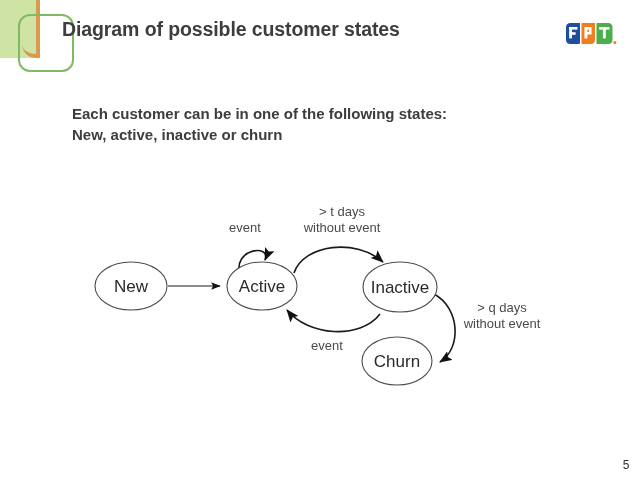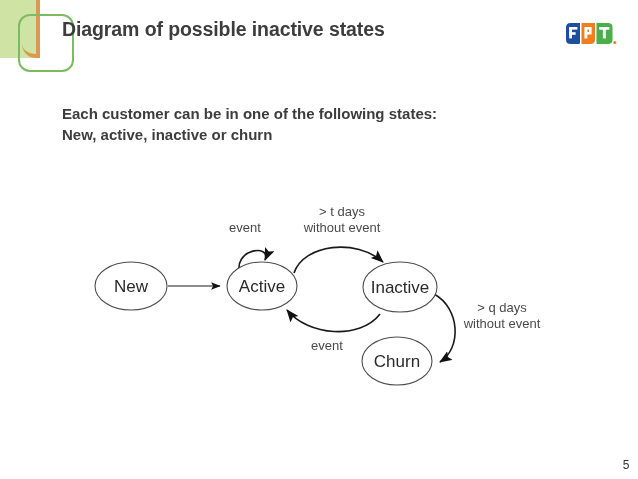--- a/index.html
+++ b/index.html
@@ -80,21 +80,21 @@
     position: absolute;
     left: 565px;
     top: 21px;
     width: 52px;
     height: 25px;
   }
 
   
   .body-text {
     position: absolute;
-    left: 62px;
+    left: 72px;
     top: 103px;
     font-size: 15px;
     font-weight: bold;
     color: #3d3d3d;
     line-height: 21px;
     white-space: pre-line;
   }
 
   
   .diagram {
@@ -146,21 +146,21 @@
 </head>
 <body>
 
 <div class="slide">
 
   <div class="deco-green-block"></div>
   <div class="deco-orange-bar"></div>
   <div class="deco-orange-curve"></div>
   <div class="deco-green-outline"></div>
 
-  <div class="page-title">Diagram of possible inactive states</div>
+  <div class="page-title">Diagram of possible customer states</div>
 
   <div class="fpt-logo">
     <svg viewBox="0 0 52 25" width="52" height="25" xmlns="http://www.w3.org/2000/svg">
       <g>
         <path d="M1 6.5 Q1 2 5.5 2 L15 2 L15 22 Q15 23 13.5 23 L5.5 23 Q1 23 1 18.5 Z" fill="#1d4f9e"></path>
         <rect x="4.2" y="6.0" width="8.2" height="2.6" fill="#ffffff"></rect>
         <rect x="4.2" y="11.2" width="6.4" height="2.6" fill="#ffffff"></rect>
         <rect x="4.2" y="6.0" width="2.8" height="11.4" fill="#ffffff"></rect>
       </g>
       <g>

